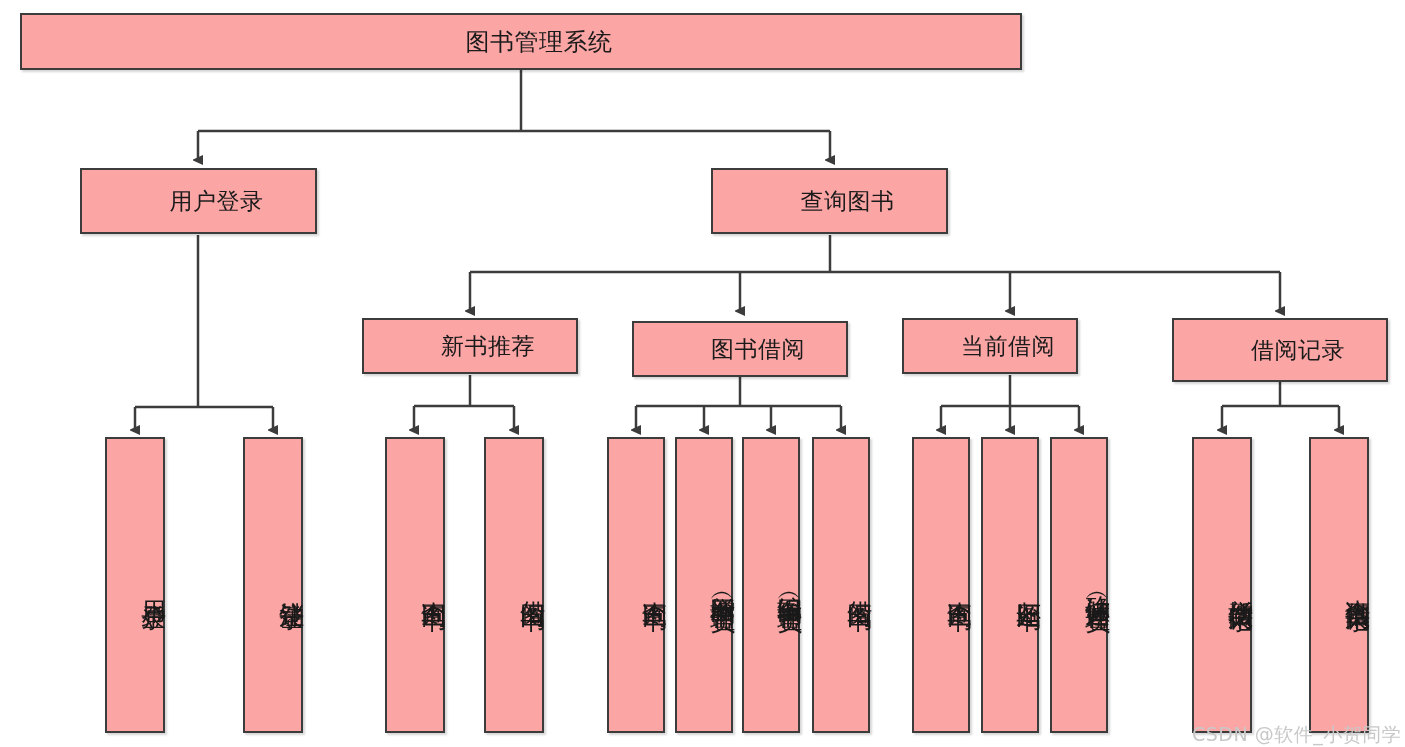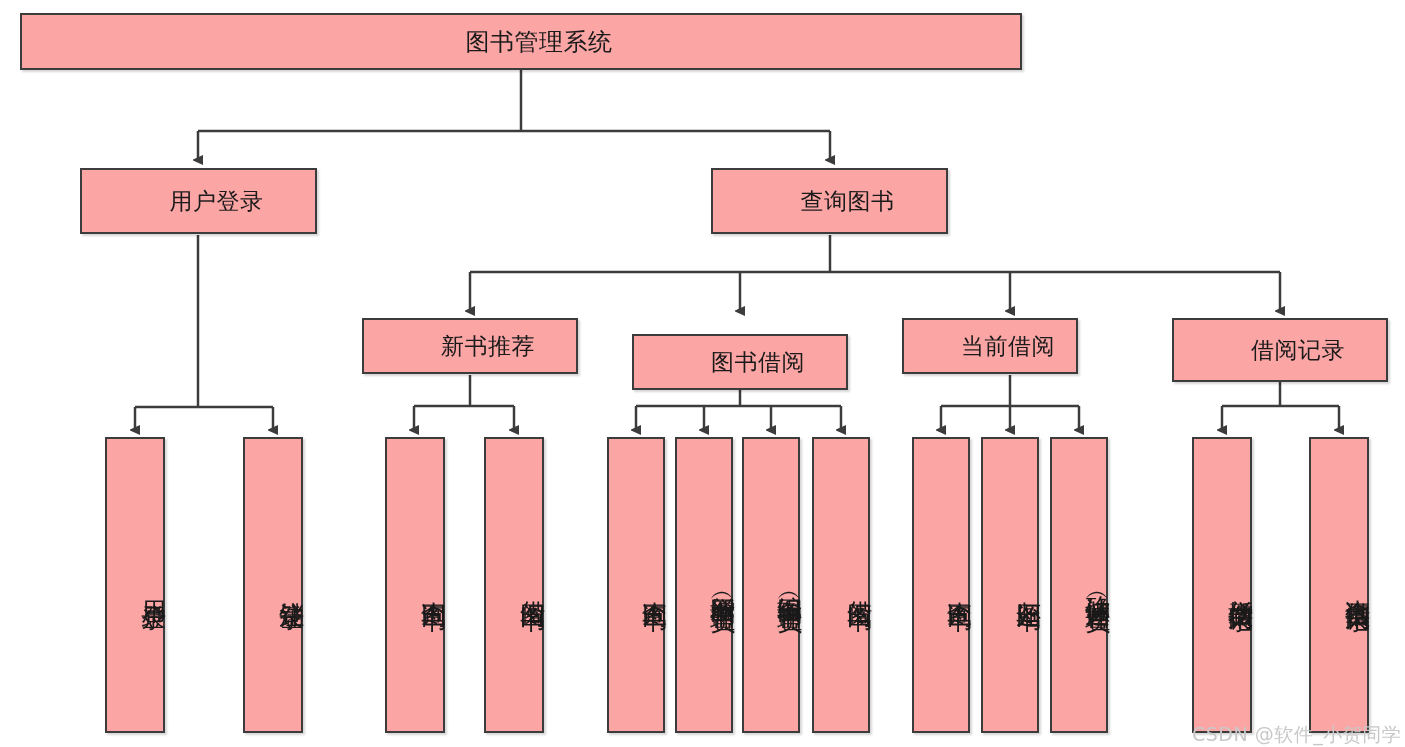--- a/index.html
+++ b/index.html
@@ -132,21 +132,21 @@
   <div class="node horizontal" style="left:80px; top:168px; width:237px; height:66px;">
     <span class="label">用户登录</span>
   </div>
   <div class="node horizontal" style="left:711px; top:168px; width:237px; height:66px;">
     <span class="label">查询图书</span>
   </div>
 
   <div class="node horizontal" style="left:362px; top:318px; width:216px; height:56px;">
     <span class="label">新书推荐</span>
   </div>
-  <div class="node horizontal" style="left:632px; top:334px; width:216px; height:56px;">
+  <div class="node horizontal" style="left:632px; top:321px; width:216px; height:56px;">
     <span class="label">图书借阅</span>
   </div>
   <div class="node horizontal" style="left:902px; top:318px; width:176px; height:56px;">
     <span class="label">当前借阅</span>
   </div>
   <div class="node horizontal" style="left:1172px; top:318px; width:216px; height:64px;">
     <span class="label">借阅记录</span>
   </div>
 
   <div class="node vertical" style="left:105px; top:437px; width:60px; height:296px;">

